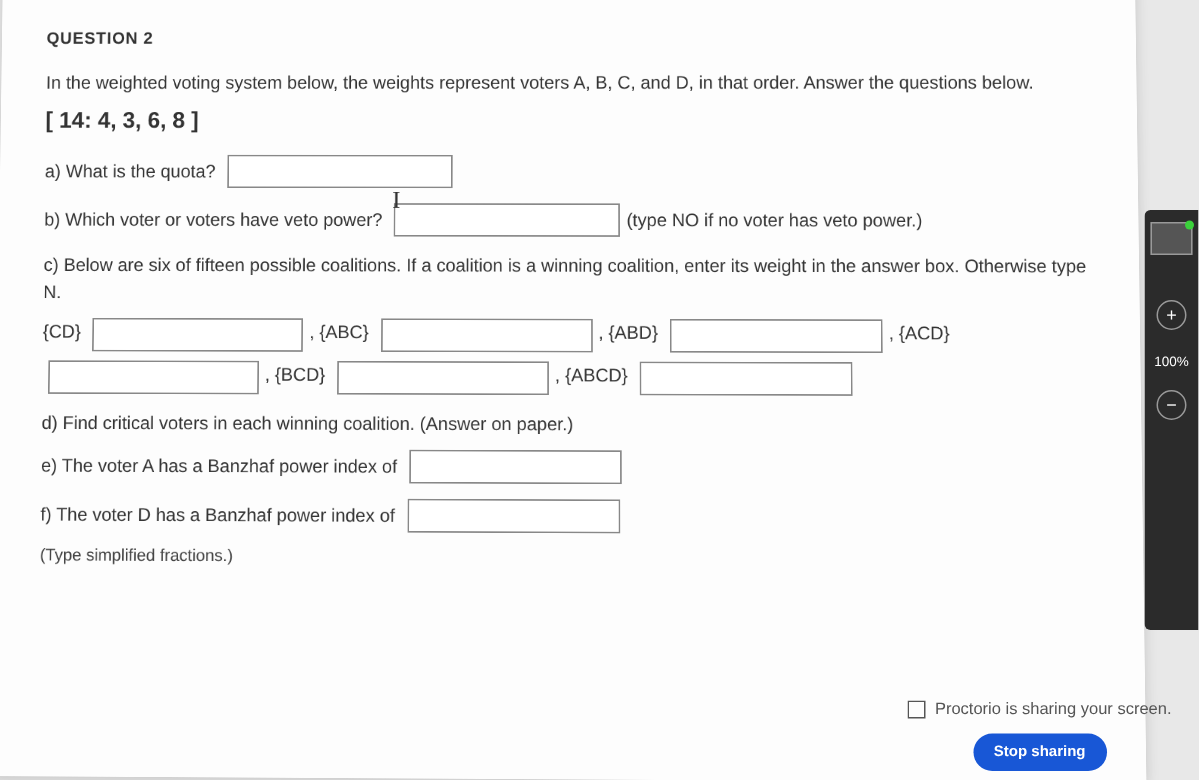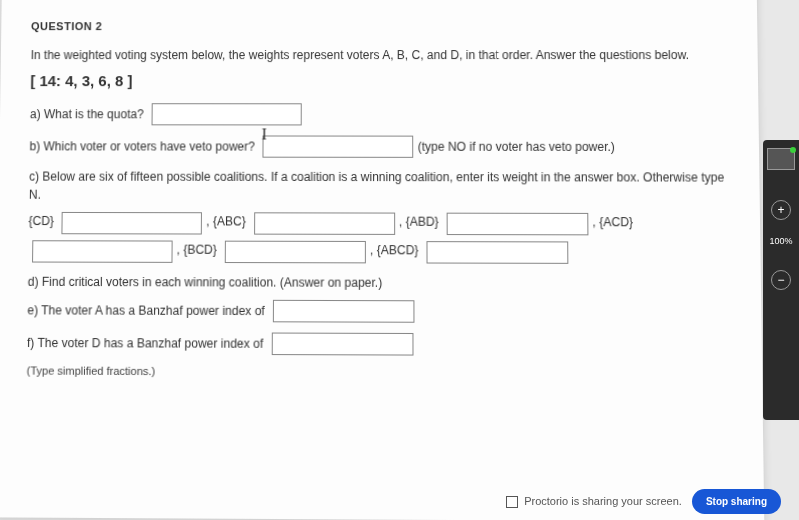--- a/index.html
+++ b/index.html
@@ -69,29 +69,30 @@
     padding-top:8px;
     color:#fff;
     font-size:10px;
   }
   .thumb {
     width:28px; height:22px; background:#555; border:1px solid #999; margin-bottom:30px;
     position:relative;
   }
   .thumb::after{content:"";position:absolute;right:-2px;top:-2px;width:6px;height:6px;background:#3bd13b;border-radius:50%;}
   .side-ico { width:20px;height:20px;border:1px solid #999;border-radius:50%;display:flex;align-items:center;justify-content:center;margin-bottom:16px;font-size:12px;}
-  .side-txt{font-size:9px;margin-bottom:24px;}
+  .side-txt{font-size:9px;margin-bottom:14px;}
   .bottombar {
     position:absolute;
     bottom:6px;
     right:18px;
     display:flex;
     align-items:center;
     gap:10px;
     font-size:11px;
+    flex-direction:column;
   }
   .stop-btn {
     background:#1857d6;
     color:#fff;
     border:none;
     border-radius:16px;
     padding:7px 14px;
     font-size:10px;
     font-weight:bold;
     cursor:pointer;

